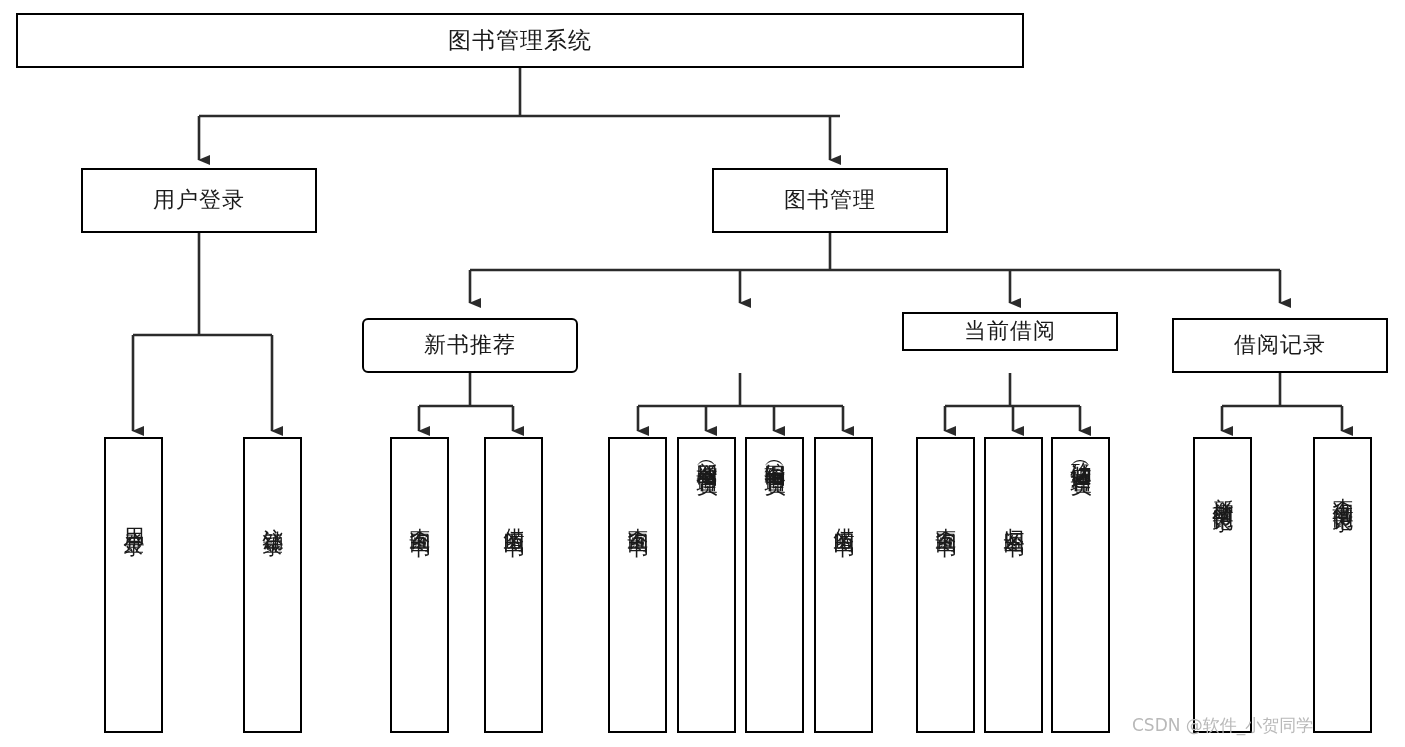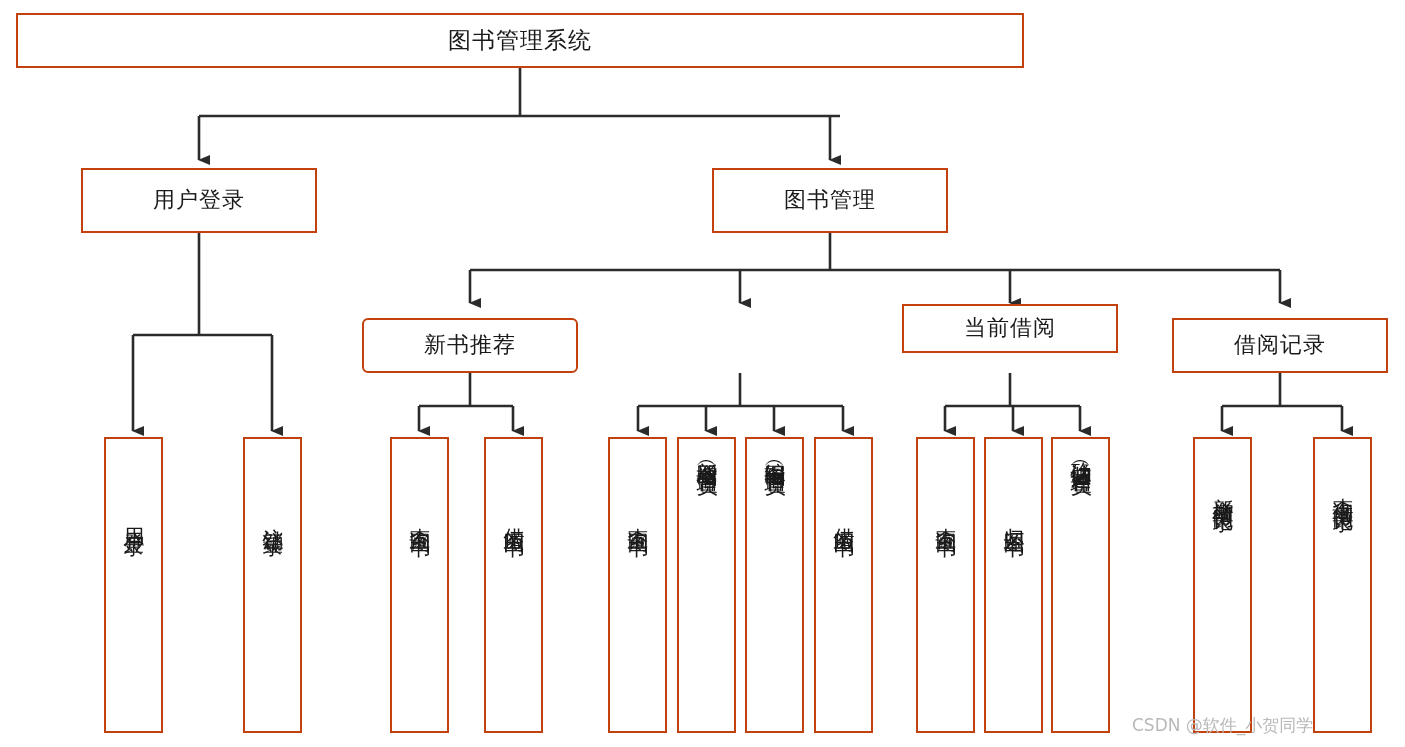--- a/index.html
+++ b/index.html
@@ -23,21 +23,21 @@
     left: 0;
     top: 0;
     width: 1405px;
     height: 747px;
     pointer-events: none;
   }
   .node {
     position: absolute;
     box-sizing: border-box;
     background: #ffffff;
-    border: 2px solid #c2410c;
+    border: 2px solid #000000;
     display: flex;
     align-items: center;
     justify-content: center;
     color: #1a1a1a;
     z-index: 2;
   }
   .node.root {
     border-width: 2px;
   }
   .label-h {
@@ -146,21 +146,21 @@
 
   <div class="node" style="left:712px; top:168px; width:236px; height:65px;">
     <span class="label-h">图书管理</span>
   </div>
 
   <div class="node" style="left:362px; top:318px; width:216px; height:55px;border-radius:6px;">
     <span class="label-h">新书推荐</span>
   </div>
 
 
-  <div class="node" style="left:902px; top:304px; width:216px; height:49px;">
+  <div class="node" style="left:902px; top:312px; width:216px; height:39px;">
     <span class="label-h">当前借阅</span>
   </div>
 
   <div class="node" style="left:1172px; top:318px; width:216px; height:55px;text-align:center;">
     <span class="label-h">借阅记录</span>
   </div>
 
   <div class="node leaf" style="left:104px; top:437px; width:59px; height:296px; padding-top:72px;">
     <span class="label-v">用户登录</span>
   </div>

